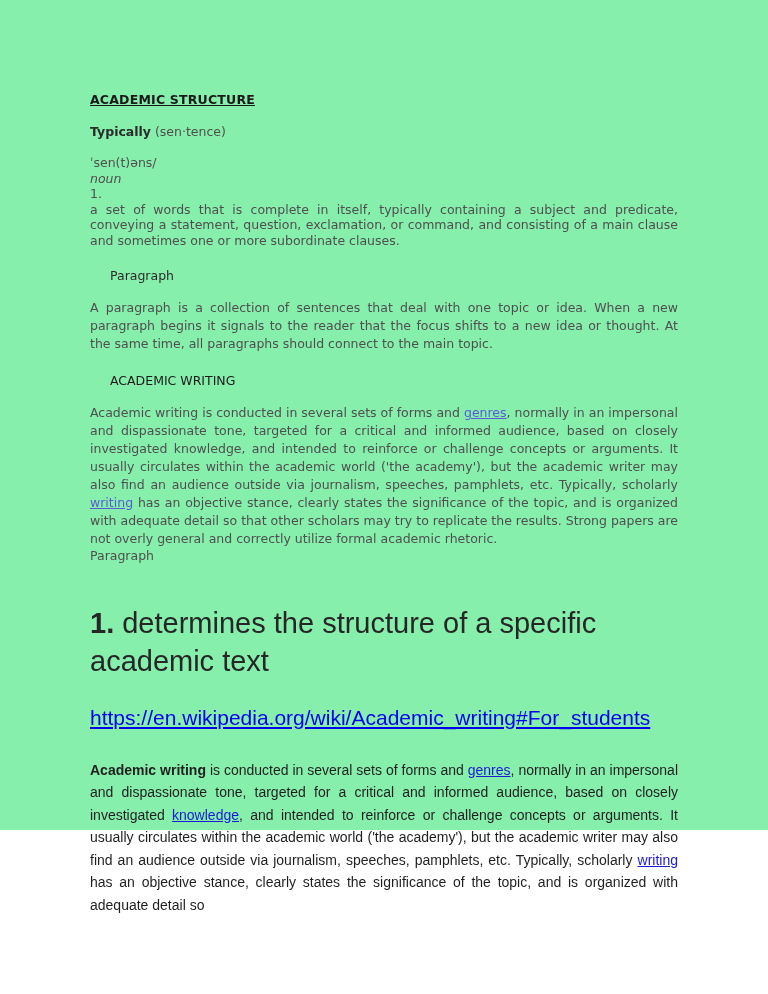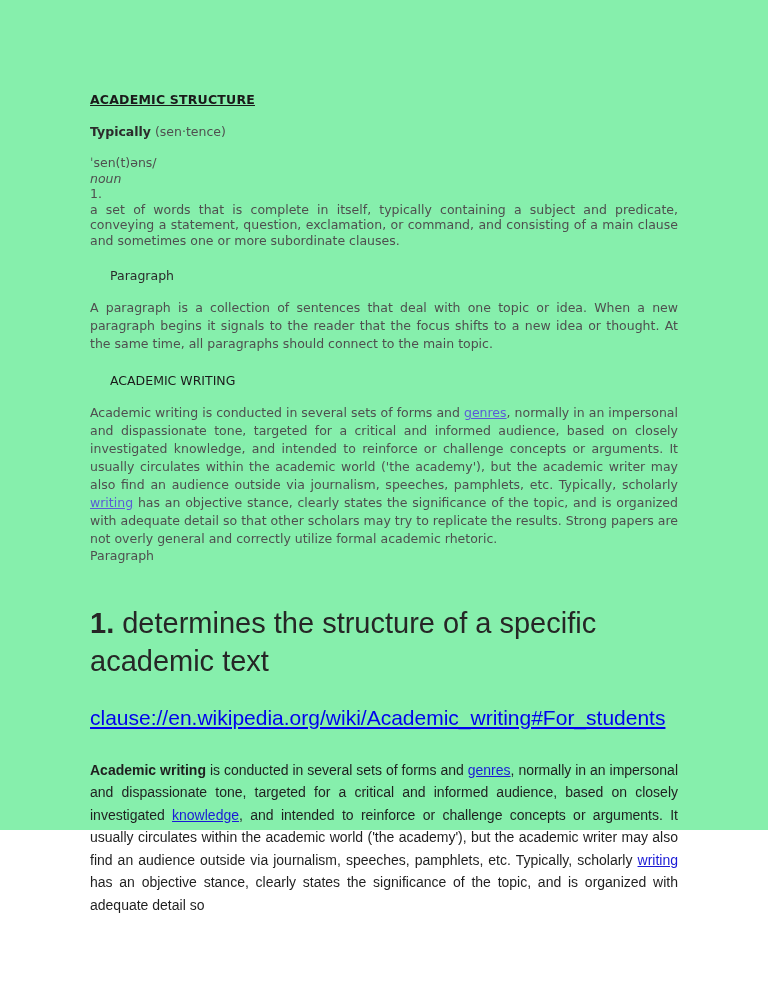--- a/index.html
+++ b/index.html
@@ -120,17 +120,17 @@
   <p class="cg body-para">A paragraph is a collection of sentences that deal with one topic or idea. When a new paragraph begins it signals to the reader that the focus shifts to a new idea or thought. At the same time, all paragraphs should connect to the main topic.</p>
 
   <h2 class="cg subhead caps">ACADEMIC WRITING</h2>
 
   <p class="cg body-para"><span class="seg-plain">Academic writing is conducted in several sets of forms and </span><span class="seg-link">genres</span><span class="seg-plain">, normally in an impersonal and dispassionate tone, targeted for a critical and informed audience, based on closely investigated knowledge, and intended to reinforce or challenge concepts or arguments. It usually circulates within the academic world ('the academy'), but the academic writer may also find an audience outside via journalism, speeches, pamphlets, etc. Typically, scholarly </span><span class="seg-link">writing</span><span class="seg-plain"> has an objective stance, clearly states the significance of the topic, and is organized with adequate detail so that other scholars may try to replicate the results. Strong papers are not overly general and correctly utilize formal academic rhetoric.</span></p>
 
   <p class="cg attribution">Paragraph</p>
 
   <h2 class="big-heading"><span class="seg-bold">1.</span><span class="seg-plain"> determines the structure of a specific academic text</span></h2>
 
-  <a class="answer-link">clause://en.wikipedia.org/wiki/Academic_writing#For_students</a>
+  <a class="answer-link">https://en.wikipedia.org/wiki/Academic_writing#For_students</a>
 
   <p class="arial bottom-para"><span class="seg-bold">Academic writing</span><span class="seg-plain"> is conducted in several sets of forms and </span><span class="seg-link">genres</span><span class="seg-plain">, normally in an impersonal and dispassionate tone, targeted for a critical and informed audience, based on closely investigated </span><span class="seg-link">knowledge</span><span class="seg-plain">, and intended to reinforce or challenge concepts or arguments. It usually circulates within the academic world ('the academy'), but the academic writer may also find an audience outside via journalism, speeches, pamphlets, etc. Typically, scholarly </span><span class="seg-link">writing</span><span class="seg-plain"> has an objective stance, clearly states the significance of the topic, and is organized with adequate detail so</span></p>
 
 </div>
 
 </body></html>

